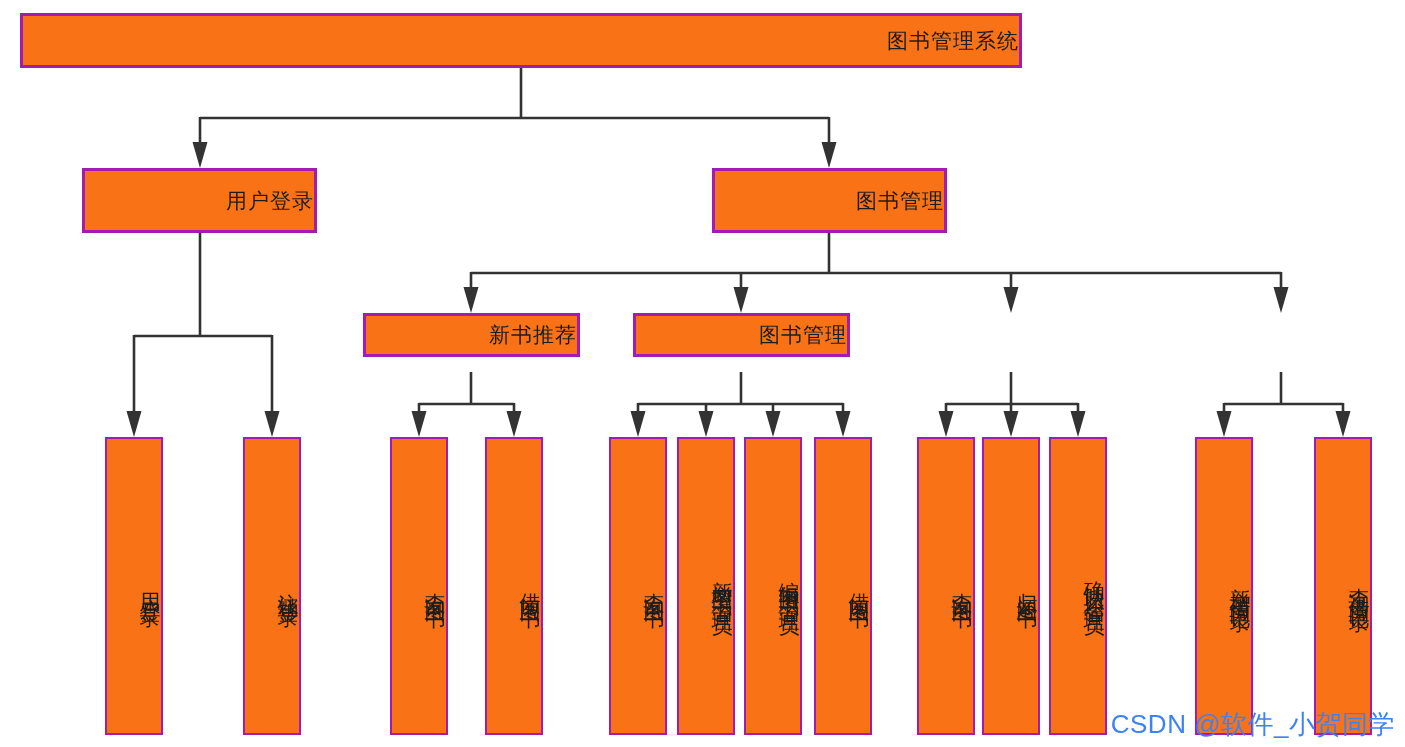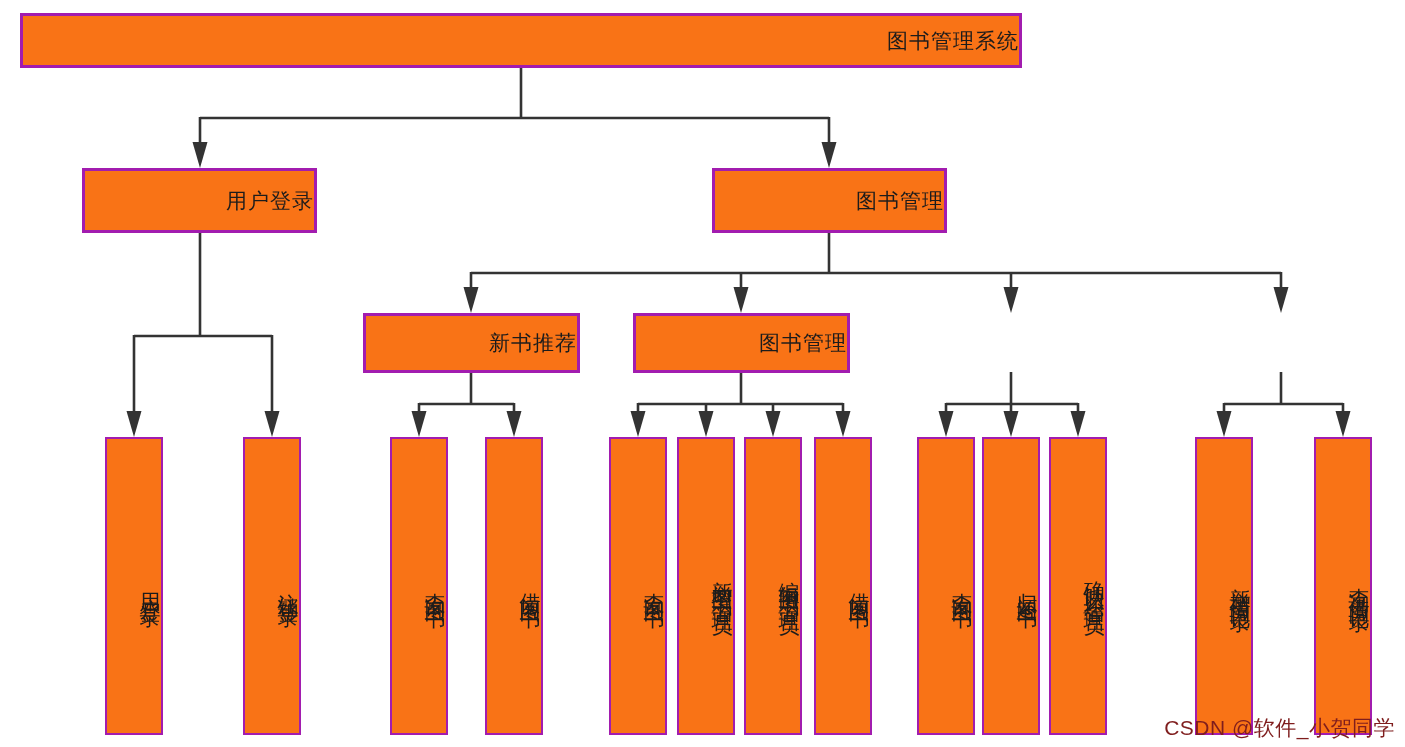--- a/index.html
+++ b/index.html
@@ -15,35 +15,35 @@
     position:absolute;
     box-sizing:border-box;
     border:3px solid #a21caf;
     background:#f97316;
     display:flex;align-items:center;justify-content:flex-end;
     color:#1c1c1c;
   }
   .hbox span{font-size:21px;letter-spacing:1px;white-space:nowrap;}
   .root{left:20px;top:13px;width:1002px;height:55px;}
   .lvl2{top:168px;width:235px;height:65px;}
-  .lvl3{top:313px;width:217px;height:60px;}
+  .lvl3{top:313px;width:217px;height:44px;}
   .leaf{top:437px;width:58px;height:298px;border-width:2.5px;}
   .leaf span{
     writing-mode:vertical-rl;
     text-orientation:mixed;
     font-size:21px;
     letter-spacing:5px;
     line-height:1;
     white-space:nowrap;
   }
   .watermark{
     position:absolute;
     right:10px;bottom:5px;
-    color:#7f1d1d;
-    font-size:21px;
+    color:#3b82f6;
+    font-size:26px;
     letter-spacing:0.5px;
     white-space:nowrap;
   }
   .wire{stroke:#333333;stroke-width:2.6;fill:none;}
   .arrow{fill:#333333;stroke:none;}
 </style>
 </head>
 <body>
 
 <div id="canvas">

